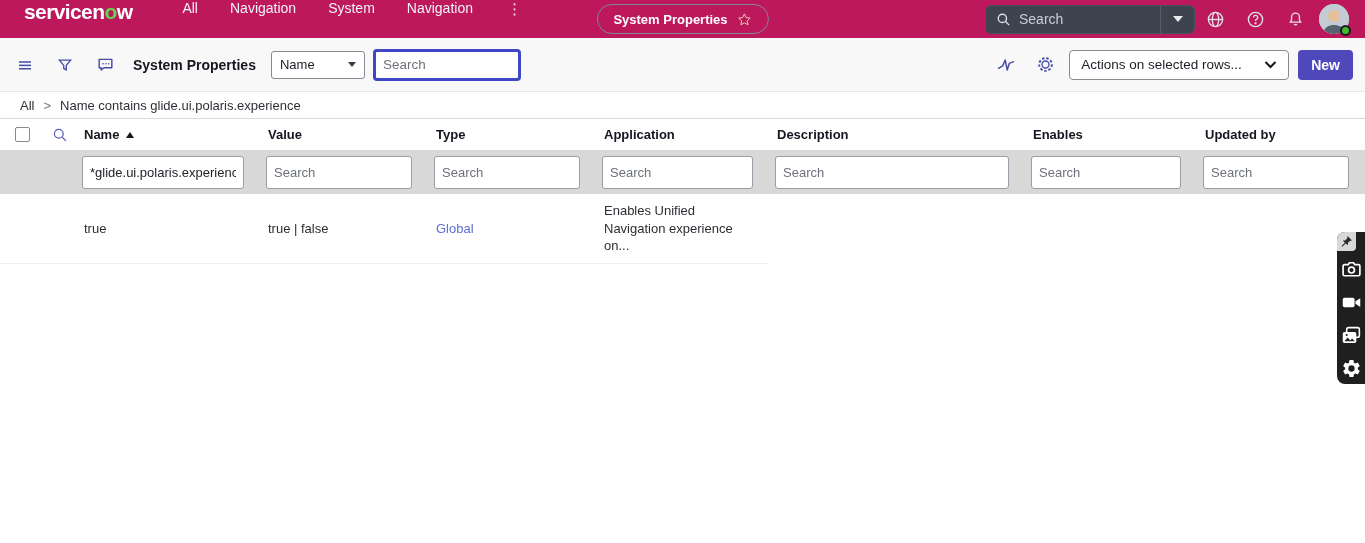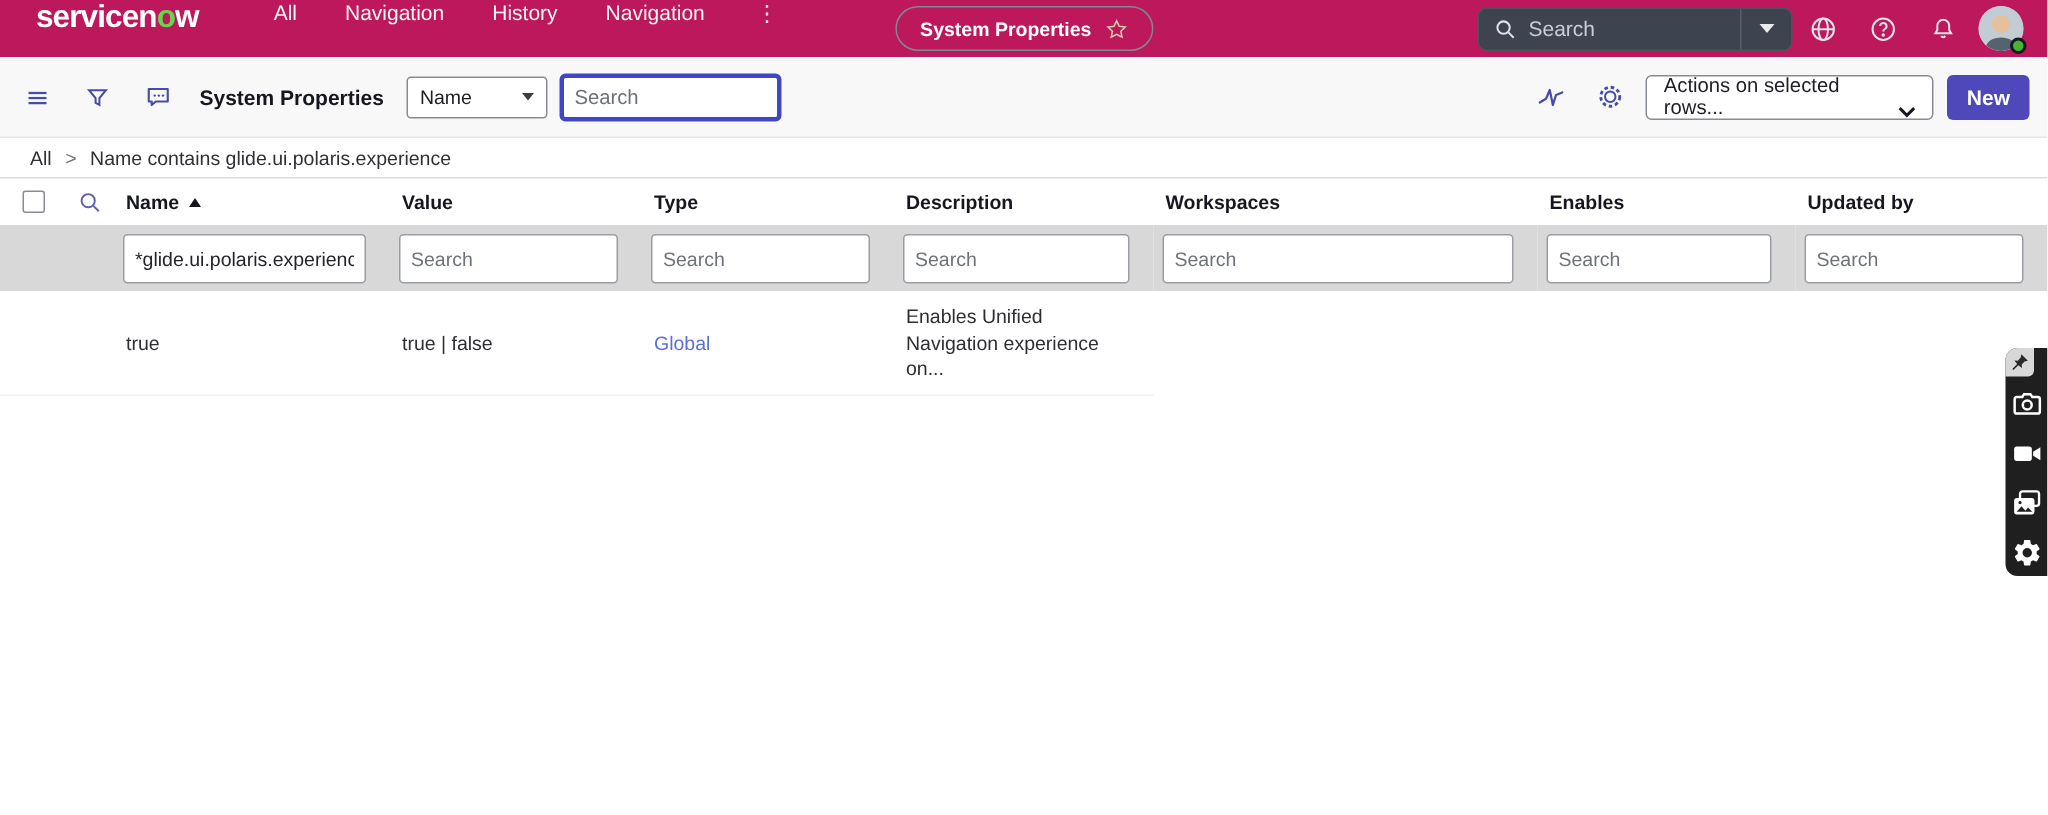--- a/index.html
+++ b/index.html
@@ -39,21 +39,21 @@
   .tb-icon { display:flex; align-items:center; justify-content:center; cursor:pointer; }
   .tb-title { font-size:14px; font-weight:bold; color:#15161f; margin-left:18px; white-space:nowrap; }
   .sel { background:#fff; border:1px solid #878b94; display:flex; align-items:center; justify-content:space-between;
          cursor:pointer; color:#1d1e26; }
   .sel-field { width:94px; height:28px; border-radius:3px; padding:0 8px; font-size:13px; margin-left:15px; }
   .tri-sm { width:0; height:0; border-left:4px solid transparent; border-right:4px solid transparent; border-top:5px solid #3c3e46; }
   .focus-input { width:148px; height:32px; border:3px solid #4046c8; border-radius:4px; margin-left:8px;
                  font-size:13.5px; padding:0 7px; outline:none; color:#23242a; font-family:"Liberation Sans",sans-serif; }
   .focus-input::placeholder { color:#6d717a; }
   .tb-right { margin-left:auto; display:flex; align-items:center; }
-  .sel-actions { width:192px; height:30px; border-radius:4px; padding:0 11px; font-size:13.5px; margin-left:14px;align-items:flex-end; }
+  .sel-actions { width:220px; height:30px; border-radius:4px; padding:0 11px; font-size:13.5px; margin-left:14px; }
   .new-btn { height:30px; background:#4f48ba; color:#fff; font-weight:bold; font-size:14px; border:none;
              border-radius:4px; padding:0 13px; margin:0 12px 0 9px; cursor:pointer; font-family:"Liberation Sans",sans-serif; }
 
   
   .breadcrumb { height:27px; display:flex; align-items:center; font-size:13px; color:#2f3036;
                 padding-left:20px; border-bottom:1px solid #d9dbde; background:#fff; }
   .bc-sep { color:#70737b; margin:0 9px; }
   .bc-link { cursor:pointer; }
 
   
@@ -84,21 +84,21 @@
 </style>
 </head>
 <body>
 
 <header class="topnav">
   <div class="logo"><span>servicen</span><span class="green">o</span><span>w</span></div>
 
   <nav class="navitems">
     <span class="navitem">All</span>
     <span class="navitem">Navigation</span>
-    <span class="navitem">History</span>
+    <span class="navitem">System</span>
     <span class="navitem">Navigation</span>
   </nav>
   <span class="kebab">⋮</span>
 
   <div class="pill">
     <span>System Properties</span>
     <span style="display:flex;">
       <svg width="15" height="15" viewBox="0 0 24 24">
           <path d="M12 3l2.8 5.9 6.4.8-4.7 4.4 1.2 6.3L12 17.4l-5.7 3 1.2-6.3L2.8 9.7l6.4-.8z" fill="none" stroke="#d8d2ae" stroke-width="1.6"></path>
         </svg>
@@ -227,24 +227,24 @@
       <span>Name</span>
       <span class="sort-asc"></span>
     </div>
   <div class="hcell">
       <span>Value</span>
     </div>
   <div class="hcell">
       <span>Type</span>
     </div>
   <div class="hcell">
+      <span>Application</span>
+    </div>
+  <div class="hcell">
       <span>Description</span>
-    </div>
-  <div class="hcell">
-      <span>Workspaces</span>
     </div>
   <div class="hcell">
       <span>Enables</span>
     </div>
   <div class="hcell">
       <span>Updated by</span>
     </div>
 
   <div class="fcell"></div>
   <div class="fcell"></div>

